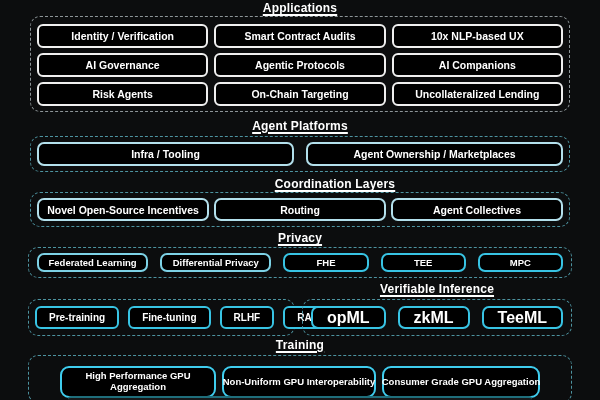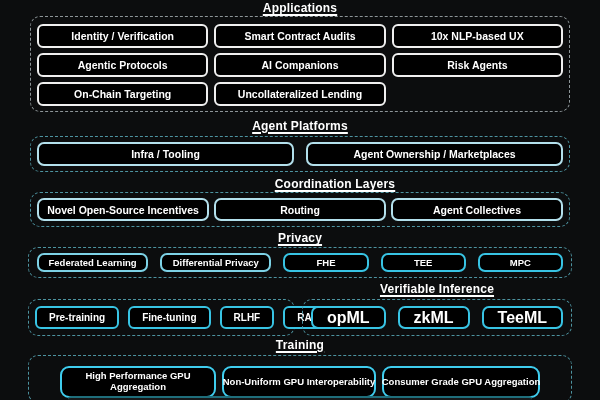--- a/index.html
+++ b/index.html
@@ -85,20 +85,21 @@
 </head>
 <body>
 
 <div class="stage">
 
   <div class="sec-title" style="left:0;top:1px;width:600px;">Applications</div>
   <div class="container app-grid" style="left: 30px; top: 16px; width: 540px; height: 96px; border-color: rgb(141, 149, 152);">
     <div class="box" style="border-color: rgb(240, 240, 240);">Identity / Verification</div>
     <div class="box" style="border-color: rgb(240, 240, 240);">Smart Contract Audits</div>
     <div class="box" style="border-color: rgb(240, 240, 240);">10x NLP-based UX</div>
+    <div class="box" style="border-color: rgb(240, 240, 240);">AI Governance</div>
     <div class="box" style="border-color: rgb(240, 240, 240);">Agentic Protocols</div>
     <div class="box" style="border-color: rgb(240, 240, 240);">AI Companions</div>
     <div class="box" style="border-color: rgb(240, 240, 240);">Risk Agents</div>
     <div class="box" style="border-color: rgb(240, 240, 240);">On-Chain Targeting</div>
     <div class="box" style="border-color: rgb(240, 240, 240);">Uncollateralized Lending</div>
   </div>
 
   <div class="sec-title" style="left:0;top:119px;width:600px;">Agent Platforms</div>
   <div class="container dash-teal flex-row agents-row" style="left:30px;top:136px;width:540px;height:36px;">
     <div class="box" style="border-color: rgb(179, 224, 236);">Infra / Tooling</div>

